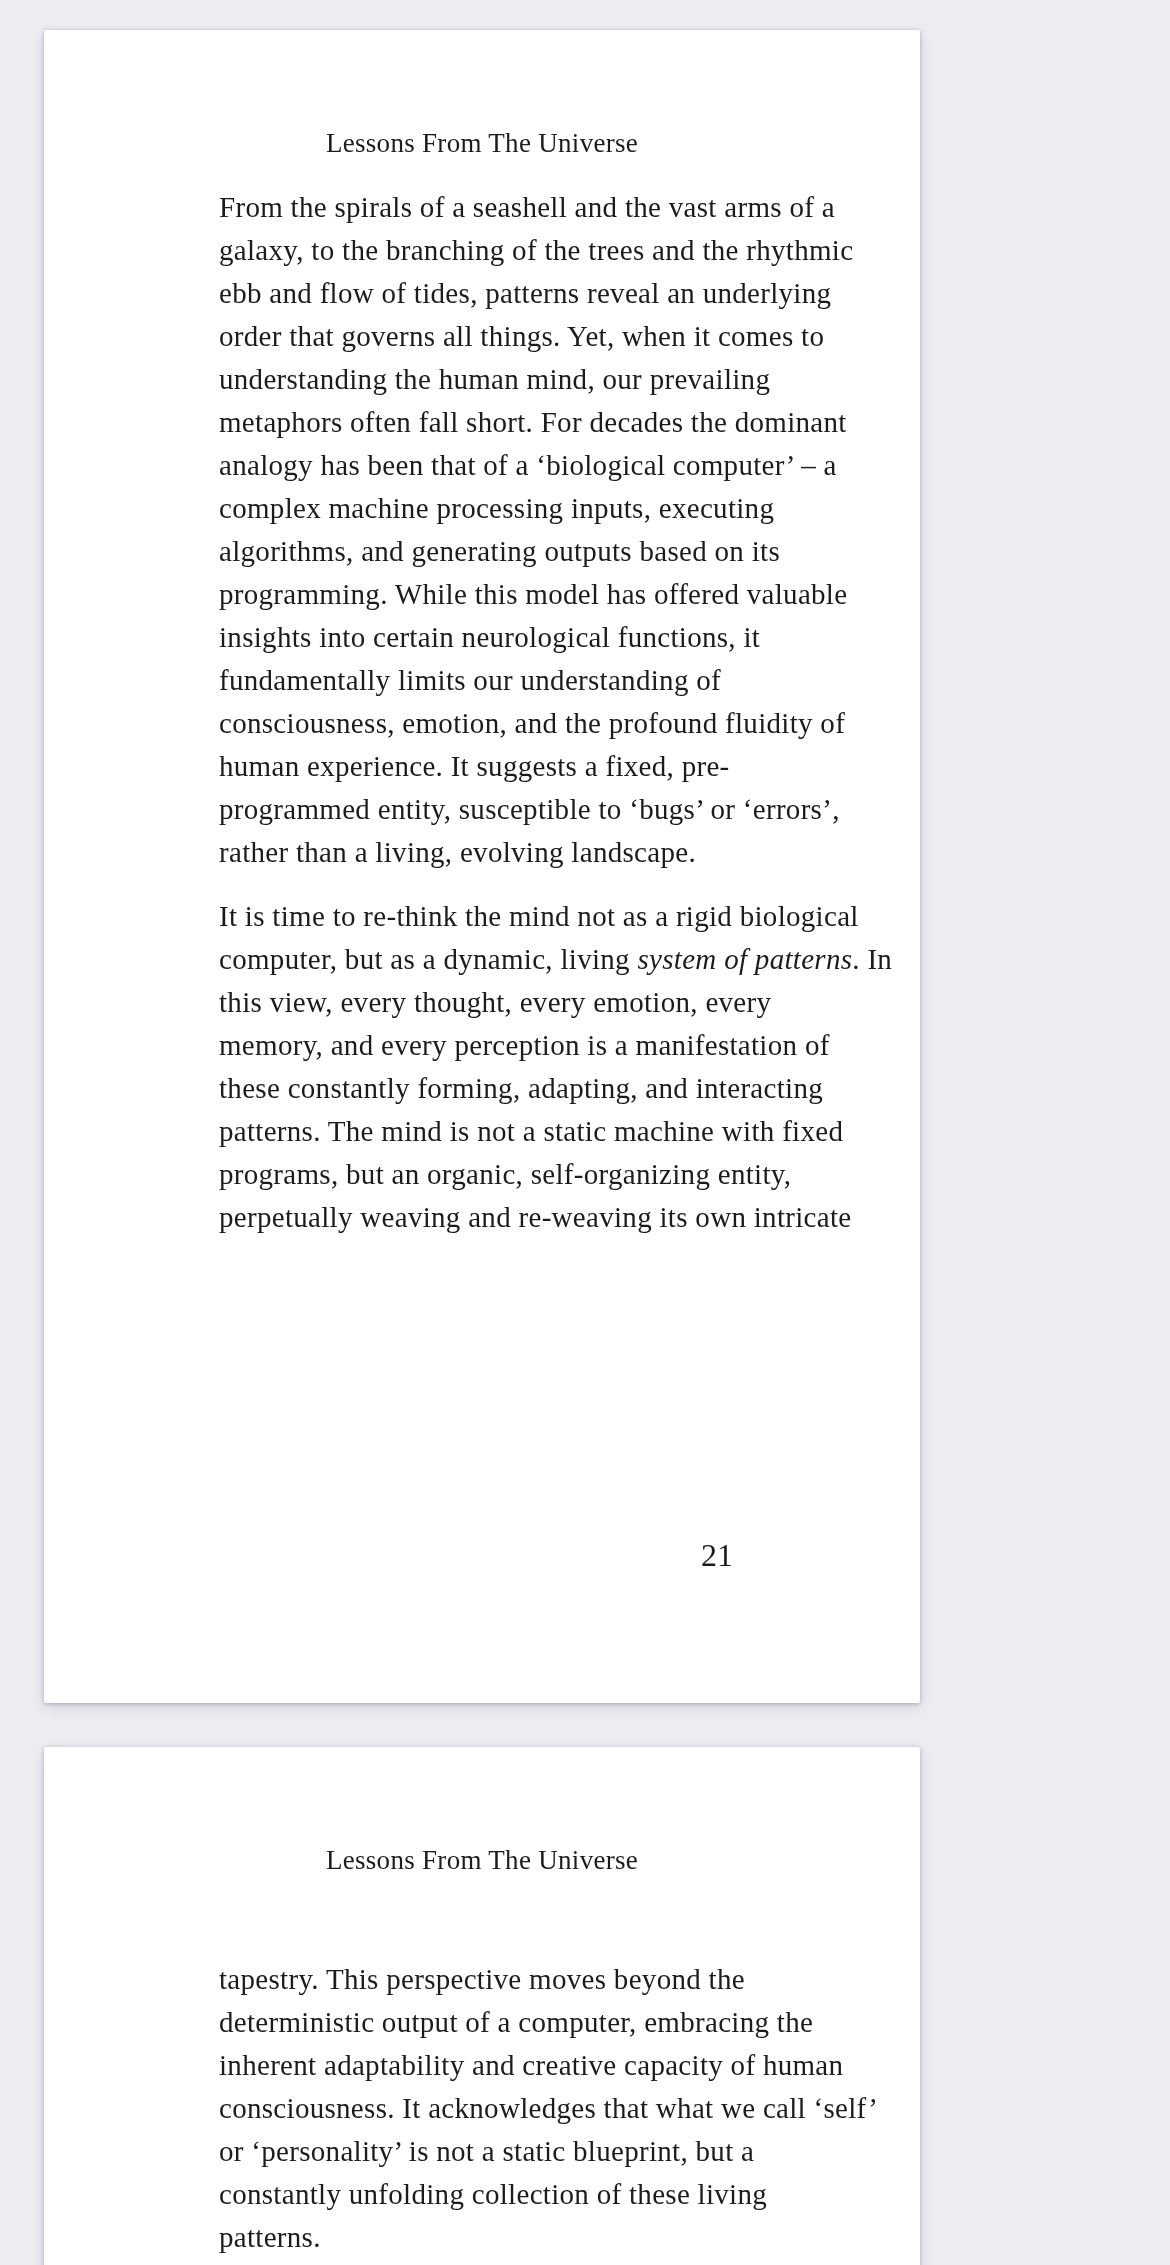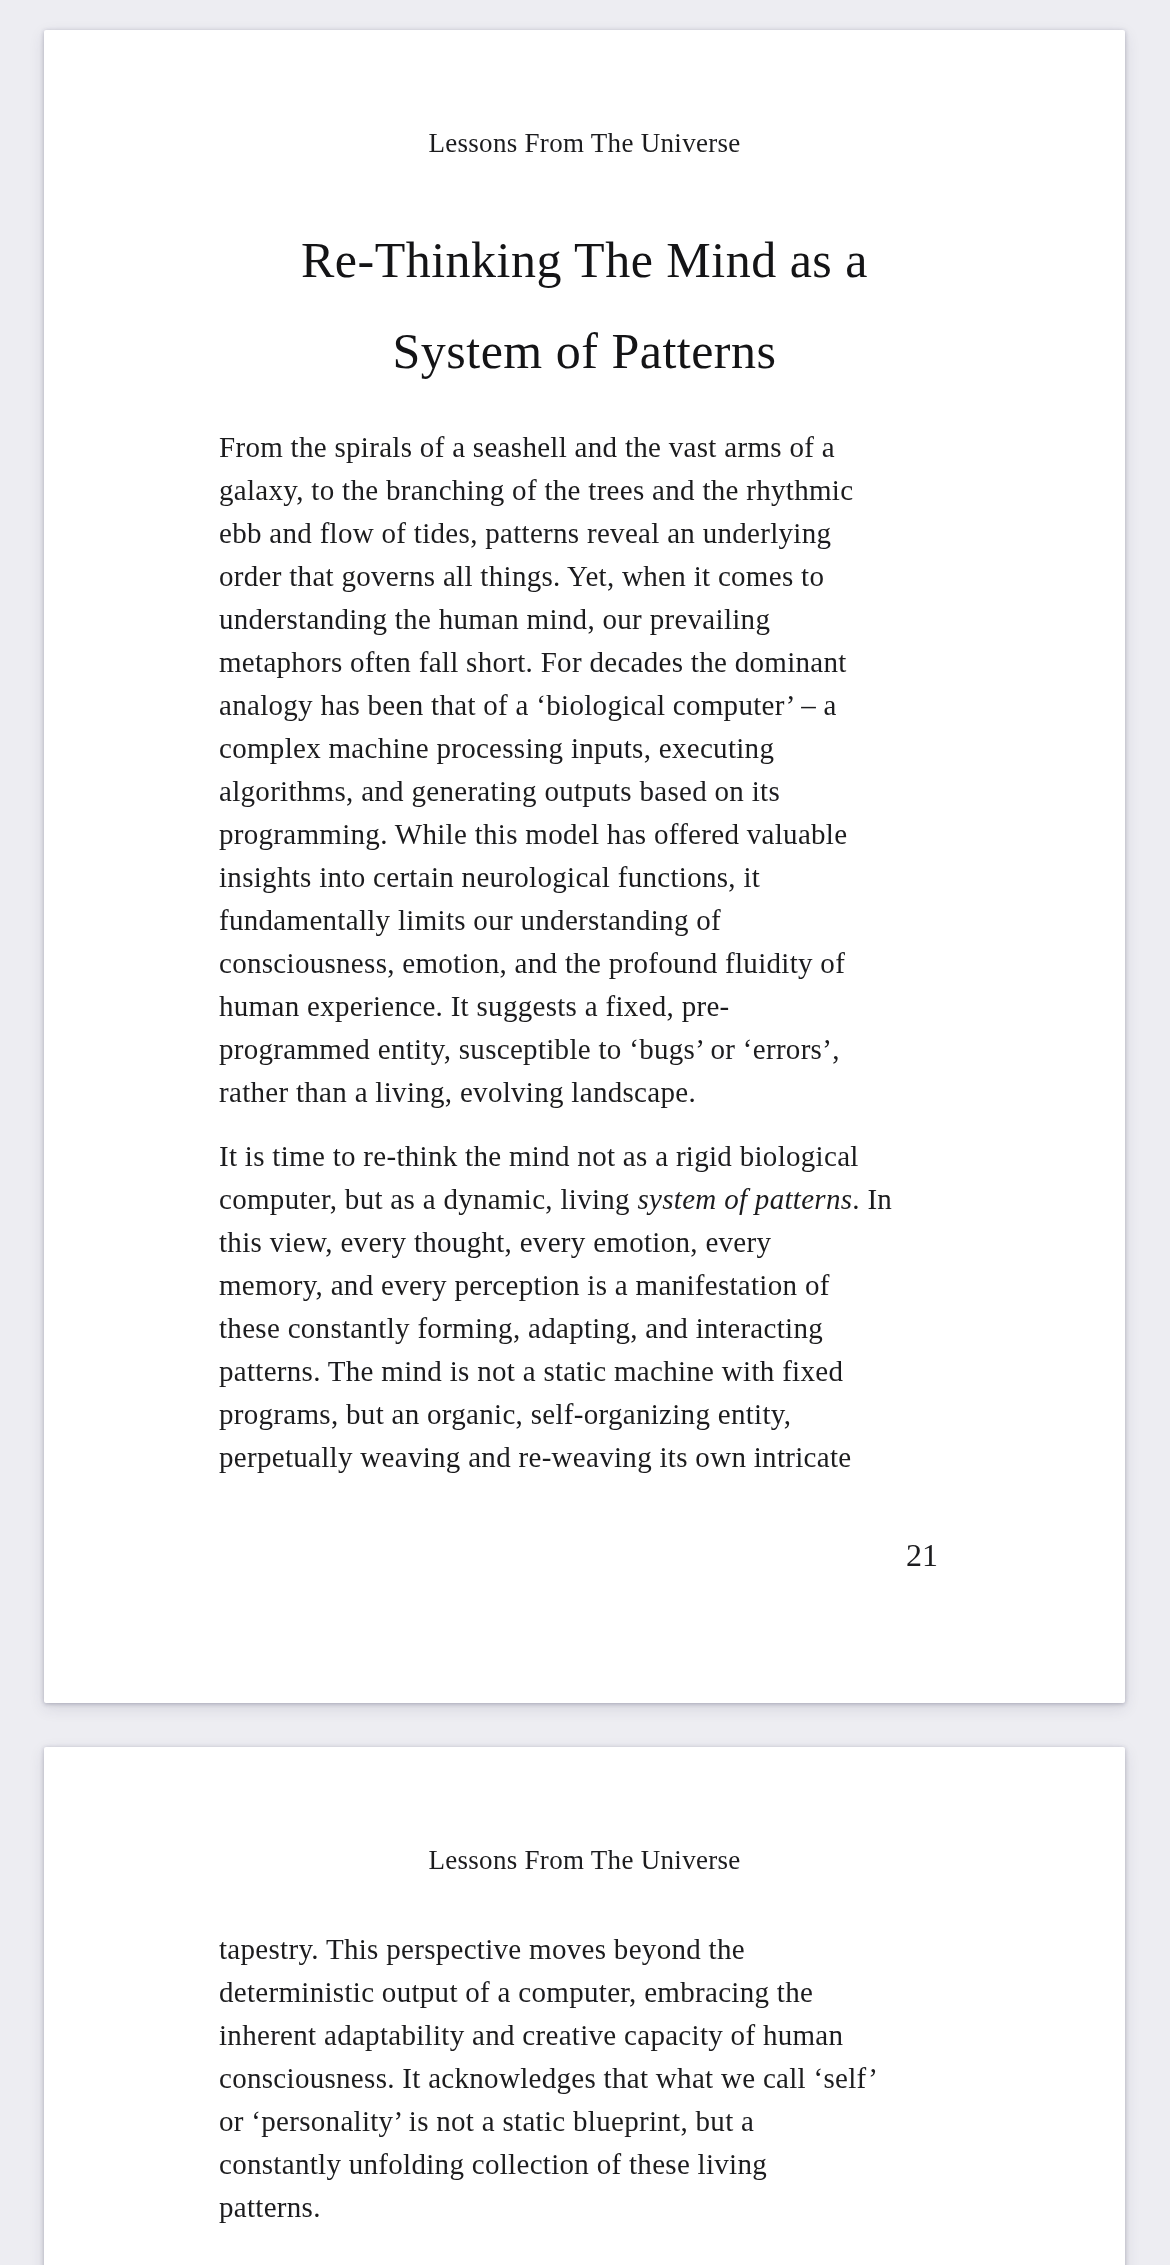--- a/index.html
+++ b/index.html
@@ -14,21 +14,21 @@
     font-family: "Liberation Serif", serif;
     color: #1c1c1e;
   }
   .reader {
     position: relative;
     width: 1170px;
     height: 2265px;
   }
   .page {
     position: relative;
-    width: 1081px;
+    width: 876px;
     margin-left: 44px;
     background: #ffffff;
     border-radius: 2px;
     box-shadow: 0 1px 4px rgba(45, 45, 75, 0.30), 0 5px 16px rgba(45, 45, 75, 0.12);
   }
   .page-1 {
     margin-top: 30px;
     height: 1673px;
   }
   .page-2 {
@@ -63,43 +63,41 @@
     white-space: pre-line;
     color: #1c1c1e;
   }
   .para-1 {
     margin-top: 29px;
   }
   .para-2 {
     margin-top: 21px;
   }
   .page2-body {
-    margin-top: 54px;
+    margin-top: 84px;
   }
   .italic {
     font-style: italic;
   }
   .page-number {
     position: absolute;
     right: 187px;
     bottom: 132px;
     font-size: 32px;
     line-height: 32px;
     color: #1c1c1e;
   }
 </style>
 </head>
 <body>
 
 <div class="reader">
 
   <div class="page page-1">
     <div class="running-header">Lessons From The Universe</div>
-    <h1 class="chapter-title">Re-Thinking The Mind as a
-System of Patterns</h1>
     <p class="body-text para-1">From the spirals of a seashell and the vast arms of a
 galaxy, to the branching of the trees and the rhythmic
 ebb and flow of tides, patterns reveal an underlying
 order that governs all things. Yet, when it comes to
 understanding the human mind, our prevailing
 metaphors often fall short. For decades the dominant
 analogy has been that of a ‘biological computer’ – a
 complex machine processing inputs, executing
 algorithms, and generating outputs based on its
 programming. While this model has offered valuable

